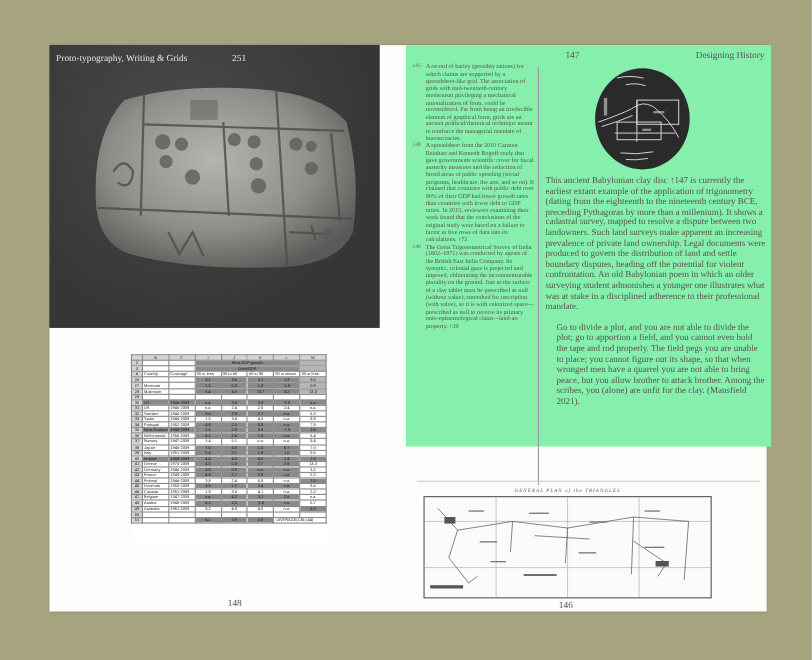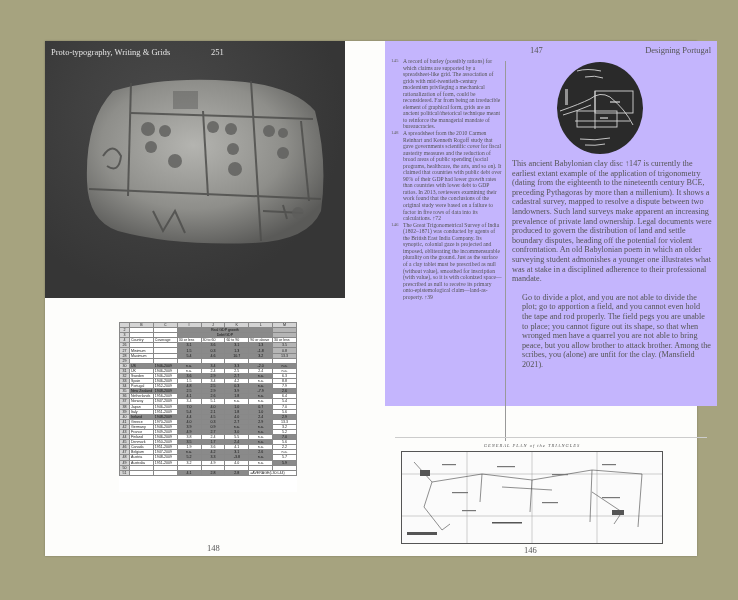--- a/index.html
+++ b/index.html
@@ -1,19 +1,19 @@
 <!DOCTYPE html>
 <html><head>
 <meta charset="utf-8">
 <style>
   html, body { margin:0; padding:0; }
   body { width:738px; height:600px; background:#a6a37f; position:relative; overflow:hidden; font-family:"Liberation Serif", serif; }
   .spread { position:absolute; left:45px; top:41px; width:652px; height:515px; background:#fdfdfb; box-shadow:0 0 2px rgba(0,0,0,0.25); }
   .page-left { position:absolute; left:0; top:0; width:320px; height:515px; }
-  .page-right { position:absolute; left:340px; top:0; width:332px; height:365px; background:#c4b5fd; }
+  .page-right { position:absolute; left:324px; top:0; width:332px; height:365px; background:#86efac; }
   .photo-block { position:absolute; left:0; top:0; width:300px; height:257px; background:#3e3e3e;
     background-image: radial-gradient(ellipse at 40% 30%, #4a4a4a 0%, #363636 70%); }
   .running-head { position:absolute; top:6px; font-size:8.5px; color:#e4e4e4; }
   .rh-left-title { left:6px; }
   .rh-left-num { left:166px; }
   .tablet { position:absolute; left:38px; top:30px; width:245px; height:175px; }
   .sheet { position:absolute; left:74px; top:281px; width:178px; height:170px; background:#fff; font-family:"Liberation Sans", sans-serif; font-size:3.6px; color:#222; }
   .sheet table { border-collapse:collapse; width:100%; table-layout:fixed; }
   .sheet td { border:0.5px solid #888; height:4.1px; padding:0 1px; white-space:nowrap; overflow:hidden; line-height:4px; }
   .sheet td.dk { background:#8a8a8a; color:#111; }
@@ -393,21 +393,21 @@
           </tr>
         </tbody>
       </table>
     </div>
 
     <span class="folio folio-148">148</span>
   </div>
 
   <div class="page-right">
     <span class="rh-right-num">147</span>
-    <span class="rh-right-title">Designing Portugal</span>
+    <span class="rh-right-title">Designing History</span>
 
     <div class="notes">
       <p class="note">
         <span class="note-num">145</span>
         <span>A record of barley (possibly rations) for which claims are supported by a spreadsheet-like grid. The association of grids with mid-twentieth-century modernism privileging a mechanical rationalization of form, could be reconsidered. Far from being an irreducible element of graphical form, grids are an ancient political/rhetorical technique meant to reinforce the managerial mandate of bureaucracies.</span>
       </p>
       <p class="note">
         <span class="note-num">148</span>
         <span>A spreadsheet from the 2010 Carmen Reinhart and Kenneth Rogoff study that gave governments scientific cover for fiscal austerity measures and the reduction of broad areas of public spending (social programs, healthcare, the arts, and so on). It claimed that countries with public debt over 90% of their GDP had lower growth rates than countries with lower debt to GDP ratios. In 2013, reviewers examining their work found that the conclusions of the original study were based on a failure to factor in five rows of data into its calculations.</span>
         <span>↑72</span>

